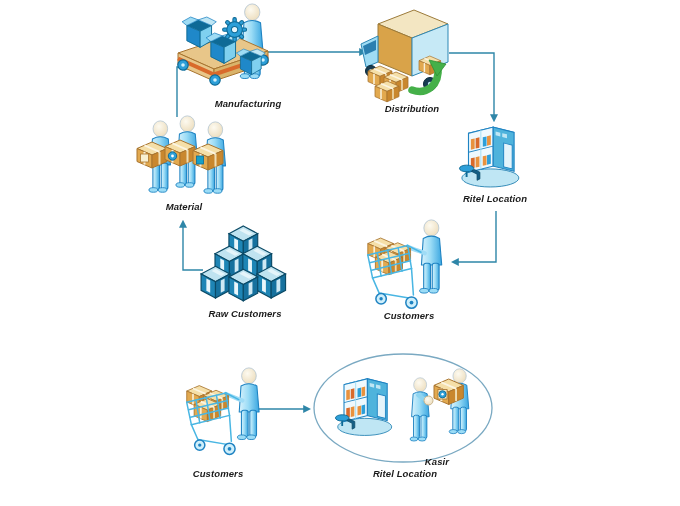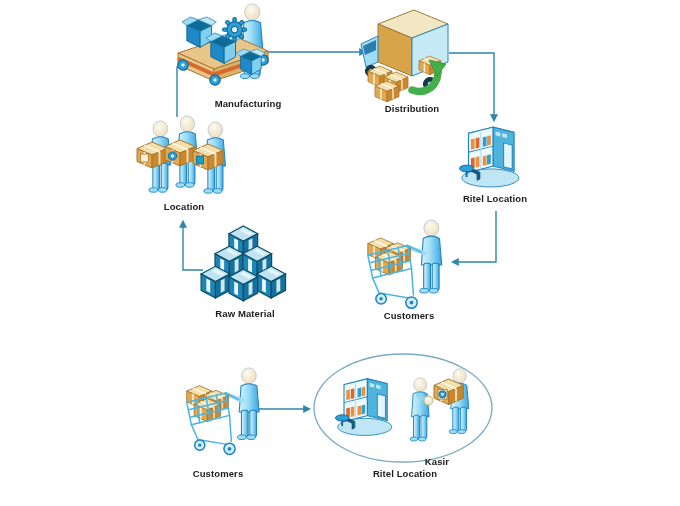--- a/index.html
+++ b/index.html
@@ -12,20 +12,21 @@
   #gfx{position:absolute;left:0;top:0}
   .lbl{
     position:absolute;
     transform:translateX(-50%);
     font-weight:bold;
     font-size:9.5px;
     line-height:11px;
     color:#1b1b1b;
     white-space:nowrap;
     letter-spacing:.1px;
+    font-style:italic;
   }
 </style>
 </head>
 <body>
 
 <div id="stage">
 
 <svg id="gfx" width="680" height="506" viewBox="0 0 680 506" xmlns="http://www.w3.org/2000/svg">
   <defs>
     <linearGradient id="gBody" x1="0" y1="0" x2="1" y2="0">
@@ -236,20 +237,20 @@
       <rect x="438" y="389.5" width="9" height="9.5" fill="#f8f0d2" stroke="#a8742f" stroke-width="0.8"></rect>
       <circle cx="442.5" cy="394.3" r="3.6" fill="#2d9fd8" stroke="#0e6a96" stroke-width="0.9"></circle>
       <circle cx="442.5" cy="394.3" r="1.2" fill="#ffffff"></circle>
     </g>
   </g>
 </svg>
 
 <div class="lbl" style="left:248px;top:98px">Manufacturing</div>
 <div class="lbl" style="left:412px;top:103px">Distribution</div>
 <div class="lbl" style="left:495px;top:193px">Ritel Location</div>
-<div class="lbl" style="left:184px;top:201px">Location</div>
-<div class="lbl" style="left:245px;top:308px">Raw Material</div>
+<div class="lbl" style="left:184px;top:201px">Material</div>
+<div class="lbl" style="left:245px;top:308px">Raw Customers</div>
 <div class="lbl" style="left:409px;top:310px">Customers</div>
 <div class="lbl" style="left:218px;top:468px">Customers</div>
 <div class="lbl" style="left:437px;top:456px">Kasir</div>
 <div class="lbl" style="left:405px;top:468px">Ritel Location</div>
 
 </div>
 
 </body></html>

